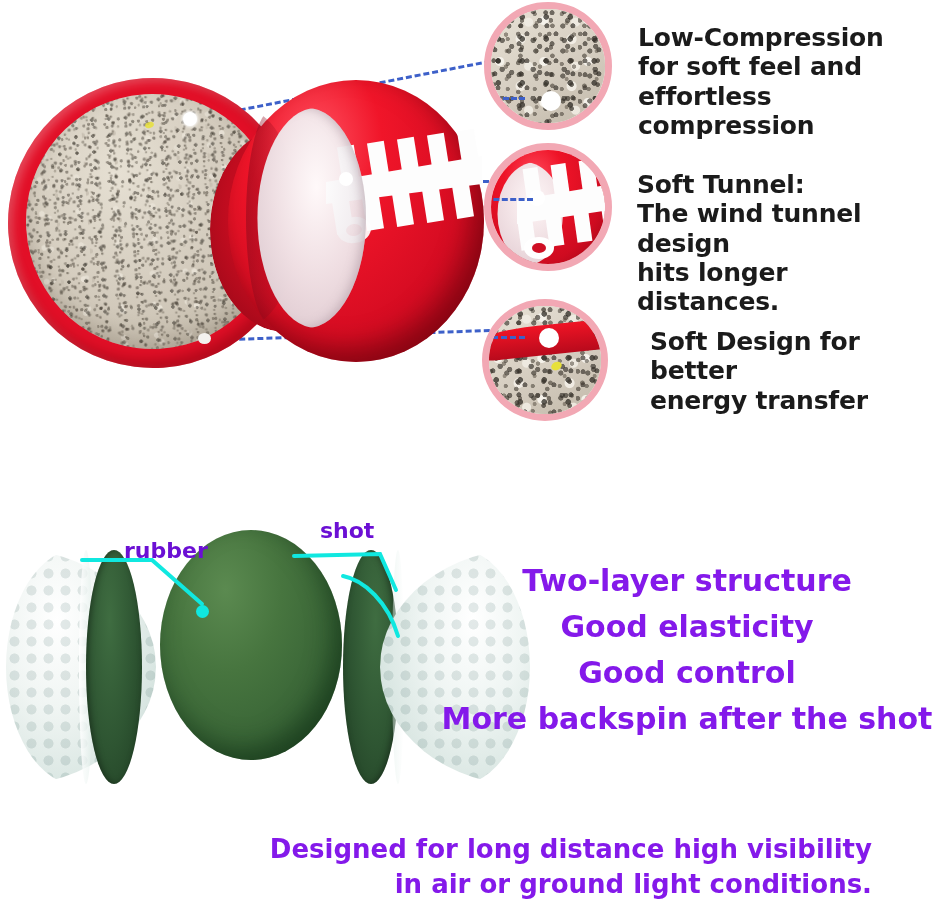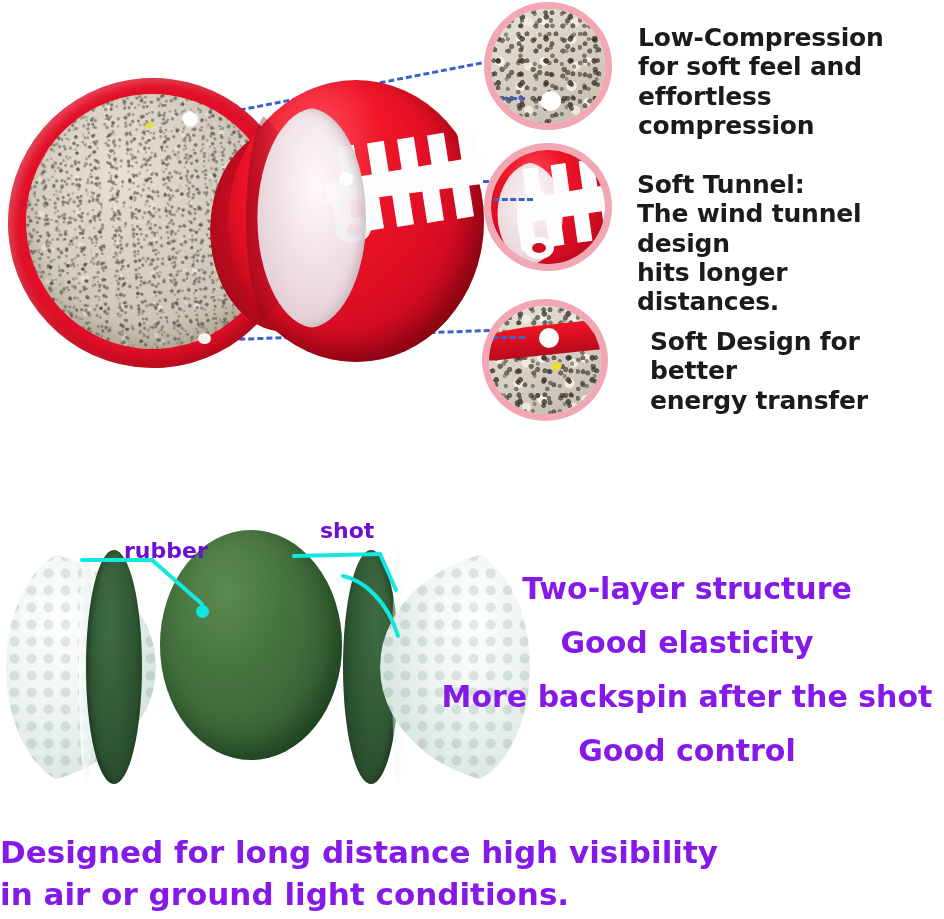--- a/index.html
+++ b/index.html
@@ -298,30 +298,30 @@
     position: absolute;
     left: 430px; top: 558px;
     width: 514px;
     text-align: center;
     color: #8419ea;
     font-weight: bold;
     font-size: 30px;
     line-height: 1.53;
     font-family: "DejaVu Sans", "Liberation Sans", sans-serif;
   }
-  #purple-list div { white-space: nowrap; margin-top: 8px; }
+  #purple-list div { white-space: nowrap; }
 
   #footer-copy {
     position: absolute;
     left: 0; top: 832px;
     width: 872px;
-    text-align: left;
+    text-align: right;
     color: #8419ea;
     font-weight: bold;
-    font-size: 31px;
+    font-size: 26px;
     line-height: 1.35;
     font-family: "DejaVu Sans", "Liberation Sans", sans-serif;
   }
   #footer-copy div { white-space: nowrap; }
 </style>
 </head>
 <body>
 
 <div id="infographic">
 
@@ -441,22 +441,22 @@
       <path d="M55,44 C76,48 100,70 110,104" stroke="#10e8e0" stroke-width="4" fill="none" stroke-linecap="round"></path>
     </svg>
 
     <div class="label-purple" style="left:124px; top:68px;">rubber</div>
     <div class="label-purple" style="left:320px; top:48px;">shot</div>
   </div>
 
   <div id="purple-list">
     <div>Two-layer structure</div>
     <div>Good elasticity</div>
+    <div>Good control</div>
     <div>More backspin after the shot</div>
-    <div>Good control</div>
   </div>
 
   <div id="footer-copy">
     <div>Designed for long distance high visibility</div>
     <div>in air or ground light conditions.</div>
   </div>
 
 </div>
 
 </body></html>

